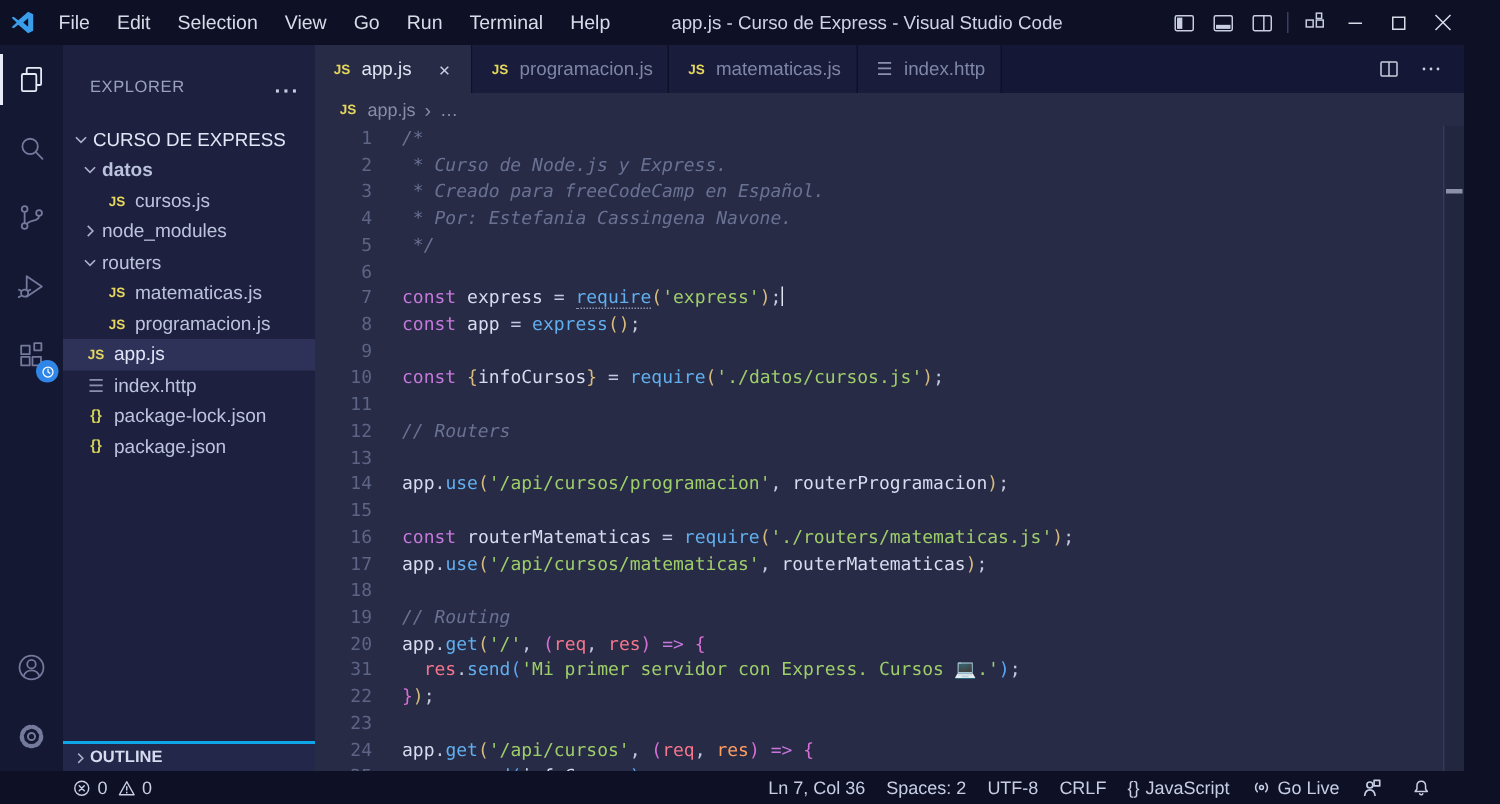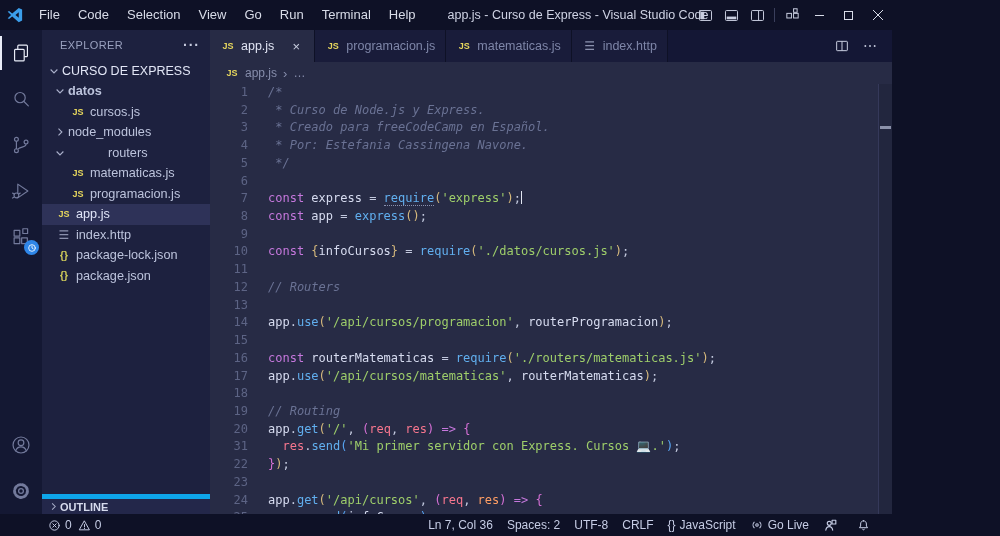--- a/index.html
+++ b/index.html
@@ -1,18 +1,18 @@
 <!DOCTYPE html>
 <html><head>
 <meta charset="utf-8">
 <style>
   * { margin:0; padding:0; box-sizing:border-box; }
   html,body { width:1000px; height:536px; overflow:hidden; background:#0e1126;
               font-family:"Liberation Sans", sans-serif; }
-  #app { position:relative; width:892px; height:536px; background:#14532d; color:#d5d9e8; }
+  #app { position:relative; width:976px; height:536px; background:#14532d; color:#d5d9e8; }
 
   
   #titlebar { position:absolute; top:0; left:0; right:0; height:30px; background:#0e1126;
               display:flex; align-items:center; z-index:30; }
   .vslogo { width:30px; display:flex; justify-content:center; align-items:center; }
   .menus { display:flex; }
   .menu-item { padding:0 9px; font-size:13px; color:#d8dce8; line-height:30px; cursor:default; }
   .win-title { position:absolute; left:578px; transform:translateX(-50%); font-size:12.5px;
                color:#cfd3e4; white-space:nowrap; }
   .tb-right { position:absolute; right:0; top:0; height:30px; display:flex; align-items:center; }
@@ -26,37 +26,37 @@
   .act-item { position:relative; width:42px; height:46px; display:flex; align-items:center;
               justify-content:center; color:#737a9c; }
   .act-item.active { color:#e8ebf7; }
   .act-item.active::before { content:""; position:absolute; left:0; top:6px; bottom:6px; width:2px; background:#e8ebf7; }
   .act-spacer { flex:1; }
   .badge { position:absolute; right:3px; bottom:5px; width:15px; height:15px; border-radius:50%;
            background:#2f86e8; display:flex; align-items:center; justify-content:center; }
 
   
   #sidebar { position:absolute; top:30px; bottom:22px; left:42px; width:168px; background:#1d213f; z-index:10; }
-  .sb-header { height:30px; display:flex; align-items:center; padding:0 10px 0 18px; }
+  .sb-header { height:30px; display:flex; align-items:flex-start; padding:0 10px 0 18px;margin-top:22px; }
   .sb-header-label { font-size:11px; letter-spacing:.4px; color:#9aa1bf; flex:1; }
   .sb-more { color:#c7cce0; font-size:14px; font-weight:bold; letter-spacing:1px; }
   .sb-root { height:21px; display:flex; align-items:center; font-size:12.5px; font-weight:normal;
              color:#e2e6f6; padding-left:4px; }
   .tree { }
   .tree-row { height:20.5px; display:flex; align-items:center; font-size:12.7px; color:#bcc3dc;
               white-space:nowrap; }
   .tree-row.selected { background:#2e3258; color:#dfe4f7; }
   .chev { width:16px; display:flex; justify-content:center; color:#aab0ca; flex:none; }
   .fic { width:16px; display:flex; justify-content:center; align-items:flex-start; flex:none; margin-right:4px; }
   .js-badge { color:#e7d75d; font-weight:bold; font-size:9px; font-family:"Liberation Sans",sans-serif; }
   .json-ic { color:#d4cf5a; font-weight:bold; font-size:10px; }
   .http-ic { color:#8a90ad; font-size:12px; line-height:10px; }
   .sb-bottom { position:absolute; left:0; right:0; bottom:0; }
   .sb-section { height:20px; display:flex; align-items:center; font-size:11px; font-weight:bold;
-                color:#d6dbee; background:#23274a; border-top:5px solid #0ea5e9; padding-left:4px; }
+                color:#d6dbee; background:#23274a; border-top:2px solid #0ea5e9; padding-left:4px; }
   .sb-section .chev { width:14px; }
 
   
   #editor { position:absolute; top:30px; bottom:22px; left:210px; right:0; background:#272b45; }
   #tabbar { height:32px; background:#141735; display:flex; align-items:stretch; }
   .tab { display:flex; align-items:center; padding:0 10px; font-size:12.5px; color:#7e86a8;
          background:#191c3a; border-right:1px solid #0e1126; min-width:0; }
   .tab .fic { margin-right:5px; }
   .tab.active { background:#272b45; color:#e0e4f3; }
   .tab-label { white-space:nowrap; }
@@ -110,21 +110,21 @@
 
   <div id="titlebar">
     <div class="vslogo">
       <svg width="18" height="18" viewBox="0 0 24 24">
         <path d="M17 2.5 8.3 10l-4.2-3.2-1.8 1 4.5 4.2-4.5 4.2 1.8 1L8.3 14l8.7 7.5 4.5-2.2V4.7z" fill="#3b9eea"></path>
         <path d="M17 8.2 12.6 12l4.4 3.8z" fill="#0e1126"></path>
       </svg>
     </div>
     <div class="menus">
         <span class="menu-item">File</span>
-        <span class="menu-item">Code</span>
+        <span class="menu-item">Edit</span>
         <span class="menu-item">Selection</span>
         <span class="menu-item">View</span>
         <span class="menu-item">Go</span>
         <span class="menu-item">Run</span>
         <span class="menu-item">Terminal</span>
         <span class="menu-item">Help</span>
       </div>
     <div class="win-title">app.js - Curso de Express - Visual Studio Code</div>
     <div class="tb-right">
       <div class="tb-ic">
@@ -273,21 +273,21 @@
           <span>cursos.js</span>
         </div>
         <div class="tree-row" style="padding-left: 10px;">
           <span class="chev">
             <svg width="12" height="12" viewBox="0 0 16 16" fill="none" stroke="currentColor" stroke-width="1.5">
               <polyline points="6,3.5 10.5,8 6,12.5"></polyline>
             </svg>
           </span>
           <span>node_modules</span>
         </div>
-        <div class="tree-row" style="padding-left: 10px; gap: 40px;">
+        <div class="tree-row" style="padding-left: 10px;">
           <span class="chev">
             <svg width="12" height="12" viewBox="0 0 16 16" fill="none" stroke="currentColor" stroke-width="1.5">
               <polyline points="3.5,6 8,10.5 12.5,6"></polyline>
             </svg>
           </span>
           <span>routers</span>
         </div>
         <div class="tree-row" style="padding-left: 28px;">
           <span class="fic">
             <span class="js-badge">JS</span>

